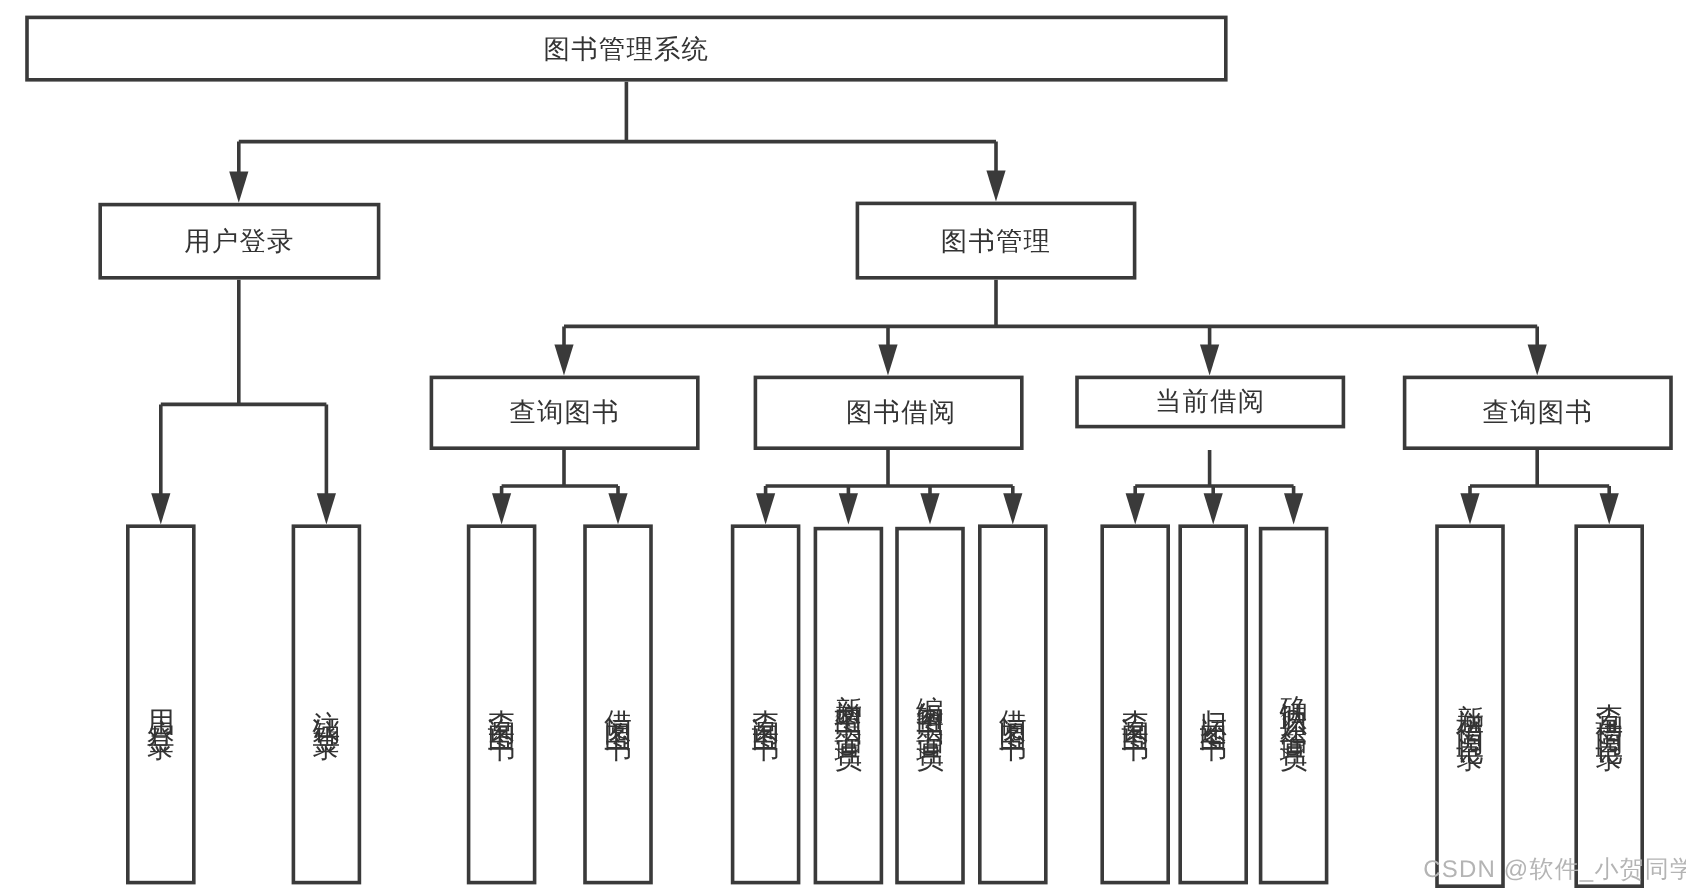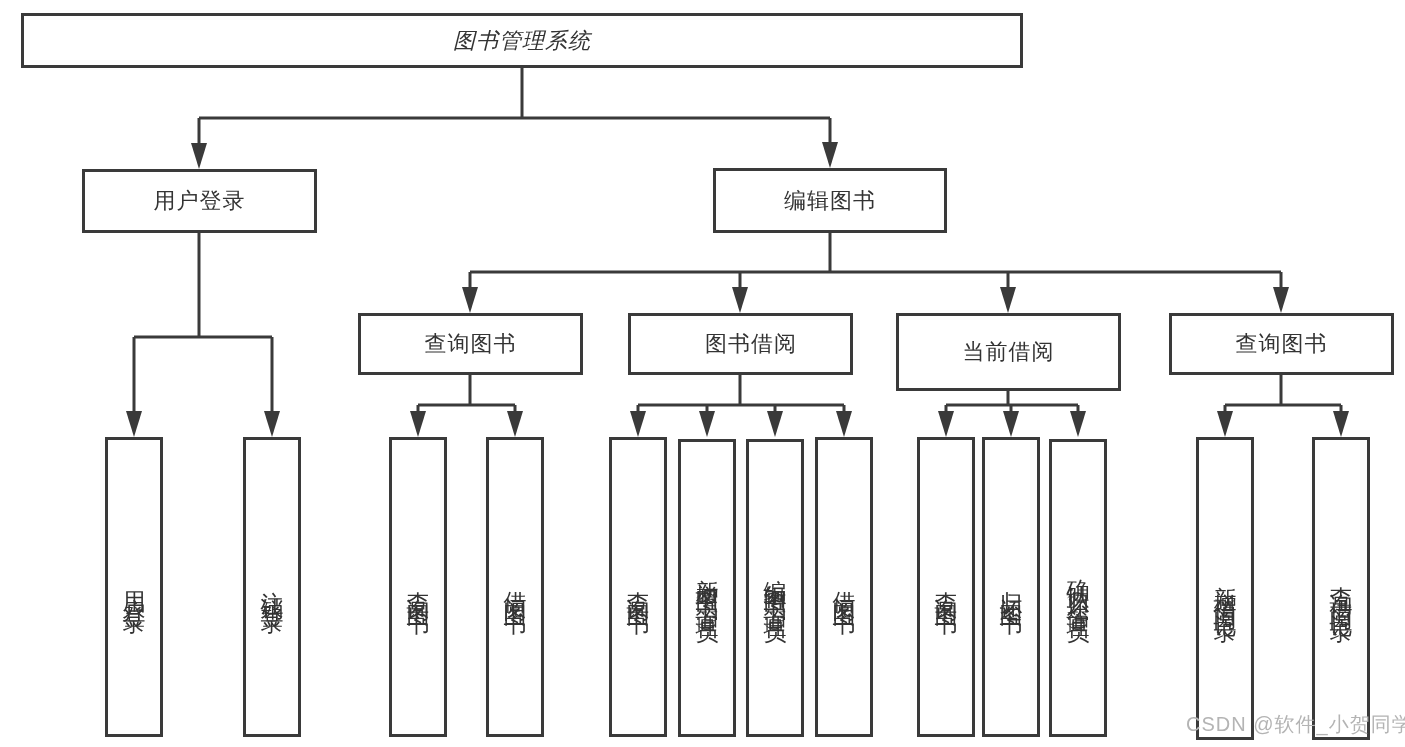--- a/index.html
+++ b/index.html
@@ -106,28 +106,28 @@
       <polygon points="767,411 783,411 775,437"></polygon>
       <polygon points="836,411 852,411 844,437"></polygon>
       <polygon points="938,411 954,411 946,437"></polygon>
       <polygon points="1003,411 1019,411 1011,437"></polygon>
       <polygon points="1070,411 1086,411 1078,437"></polygon>
       <polygon points="1217,411 1233,411 1225,437"></polygon>
       <polygon points="1333,411 1349,411 1341,437"></polygon>
     </g>
   </svg>
 
-  <div class="node" style="left:21px; top:13px; width:1002px; height:55px;font-style:italic;">图书管理系统</div>
+  <div class="node" style="left:21px; top:13px; width:1002px; height:55px;">图书管理系统</div>
 
   <div class="node" style="left:82px; top:169px; width:235px; height:64px;">用户登录</div>
-  <div class="node" style="left:713px; top:168px; width:234px; height:65px;">编辑图书</div>
+  <div class="node" style="left:713px; top:168px; width:234px; height:65px;">图书管理</div>
 
   <div class="node" style="left:358px; top:313px; width:225px; height:62px;">查询图书</div>
   <div class="node" style="left:628px; top:313px; width:225px; height:62px;padding-left:21px;">图书借阅</div>
-  <div class="node" style="left:896px; top:313px; width:225px; height:78px;">当前借阅</div>
+  <div class="node" style="left:896px; top:313px; width:225px; height:44px;">当前借阅</div>
   <div class="node" style="left:1169px; top:313px; width:225px; height:62px;">查询图书</div>
 
   <div class="vnode" style="left:105px; top:437px; width:58px; height:300px;">
     <span class="vtext">用户登录</span>
   </div>
   <div class="vnode" style="left:243px; top:437px; width:58px; height:300px;">
     <span class="vtext">注销登录</span>
   </div>
 
   <div class="vnode" style="left:389px; top:437px; width:58px; height:300px;">

